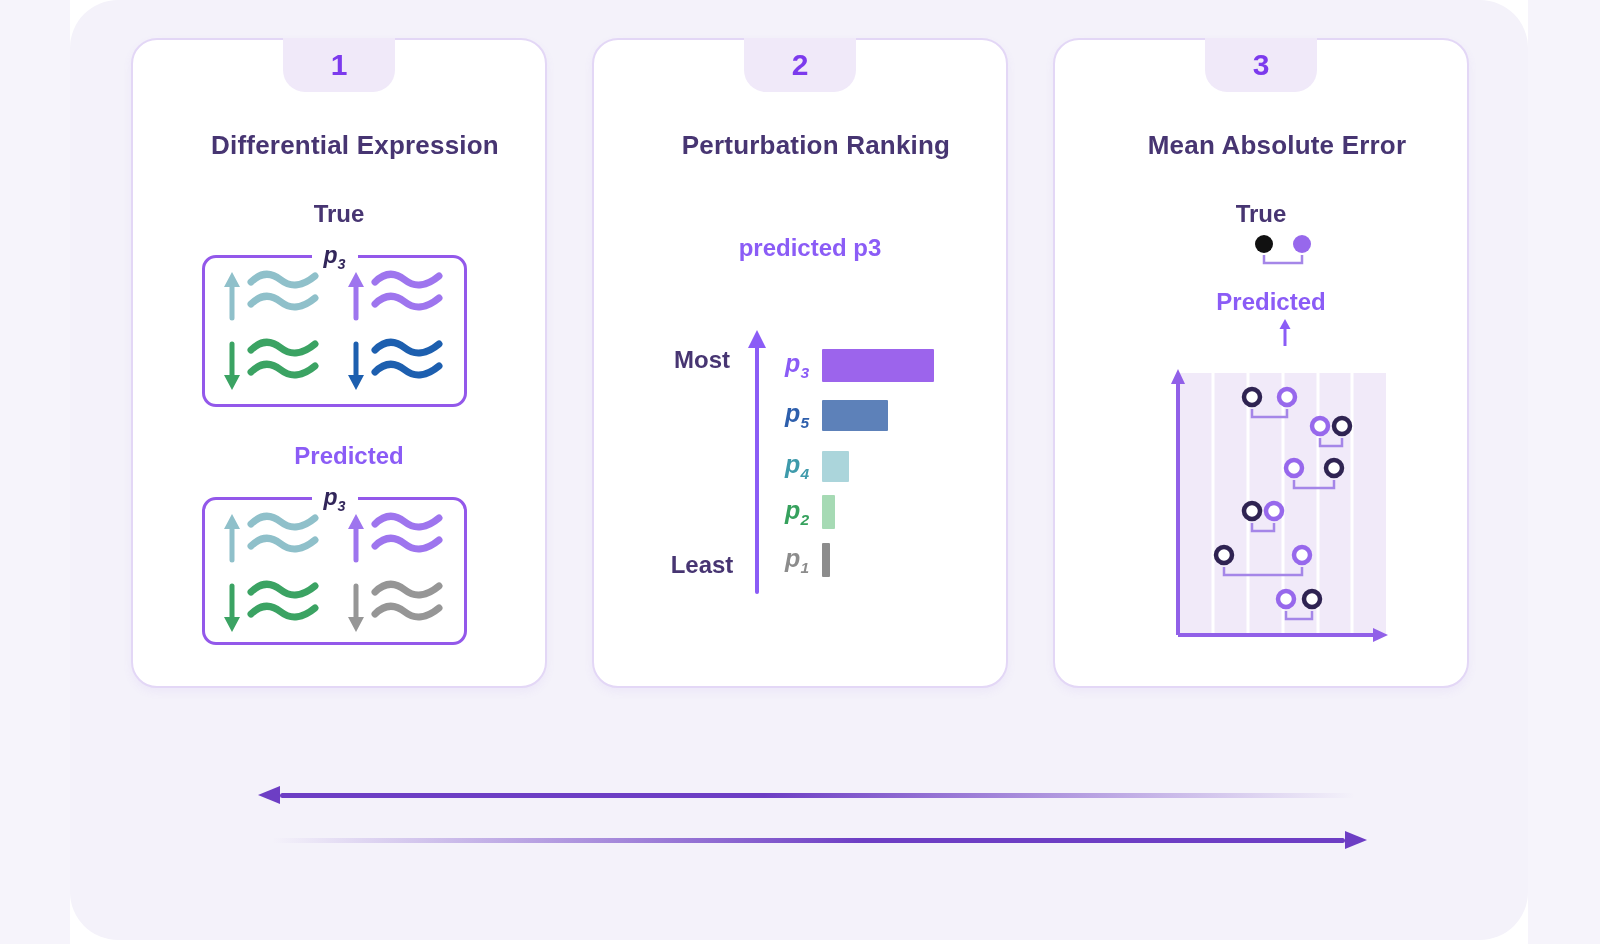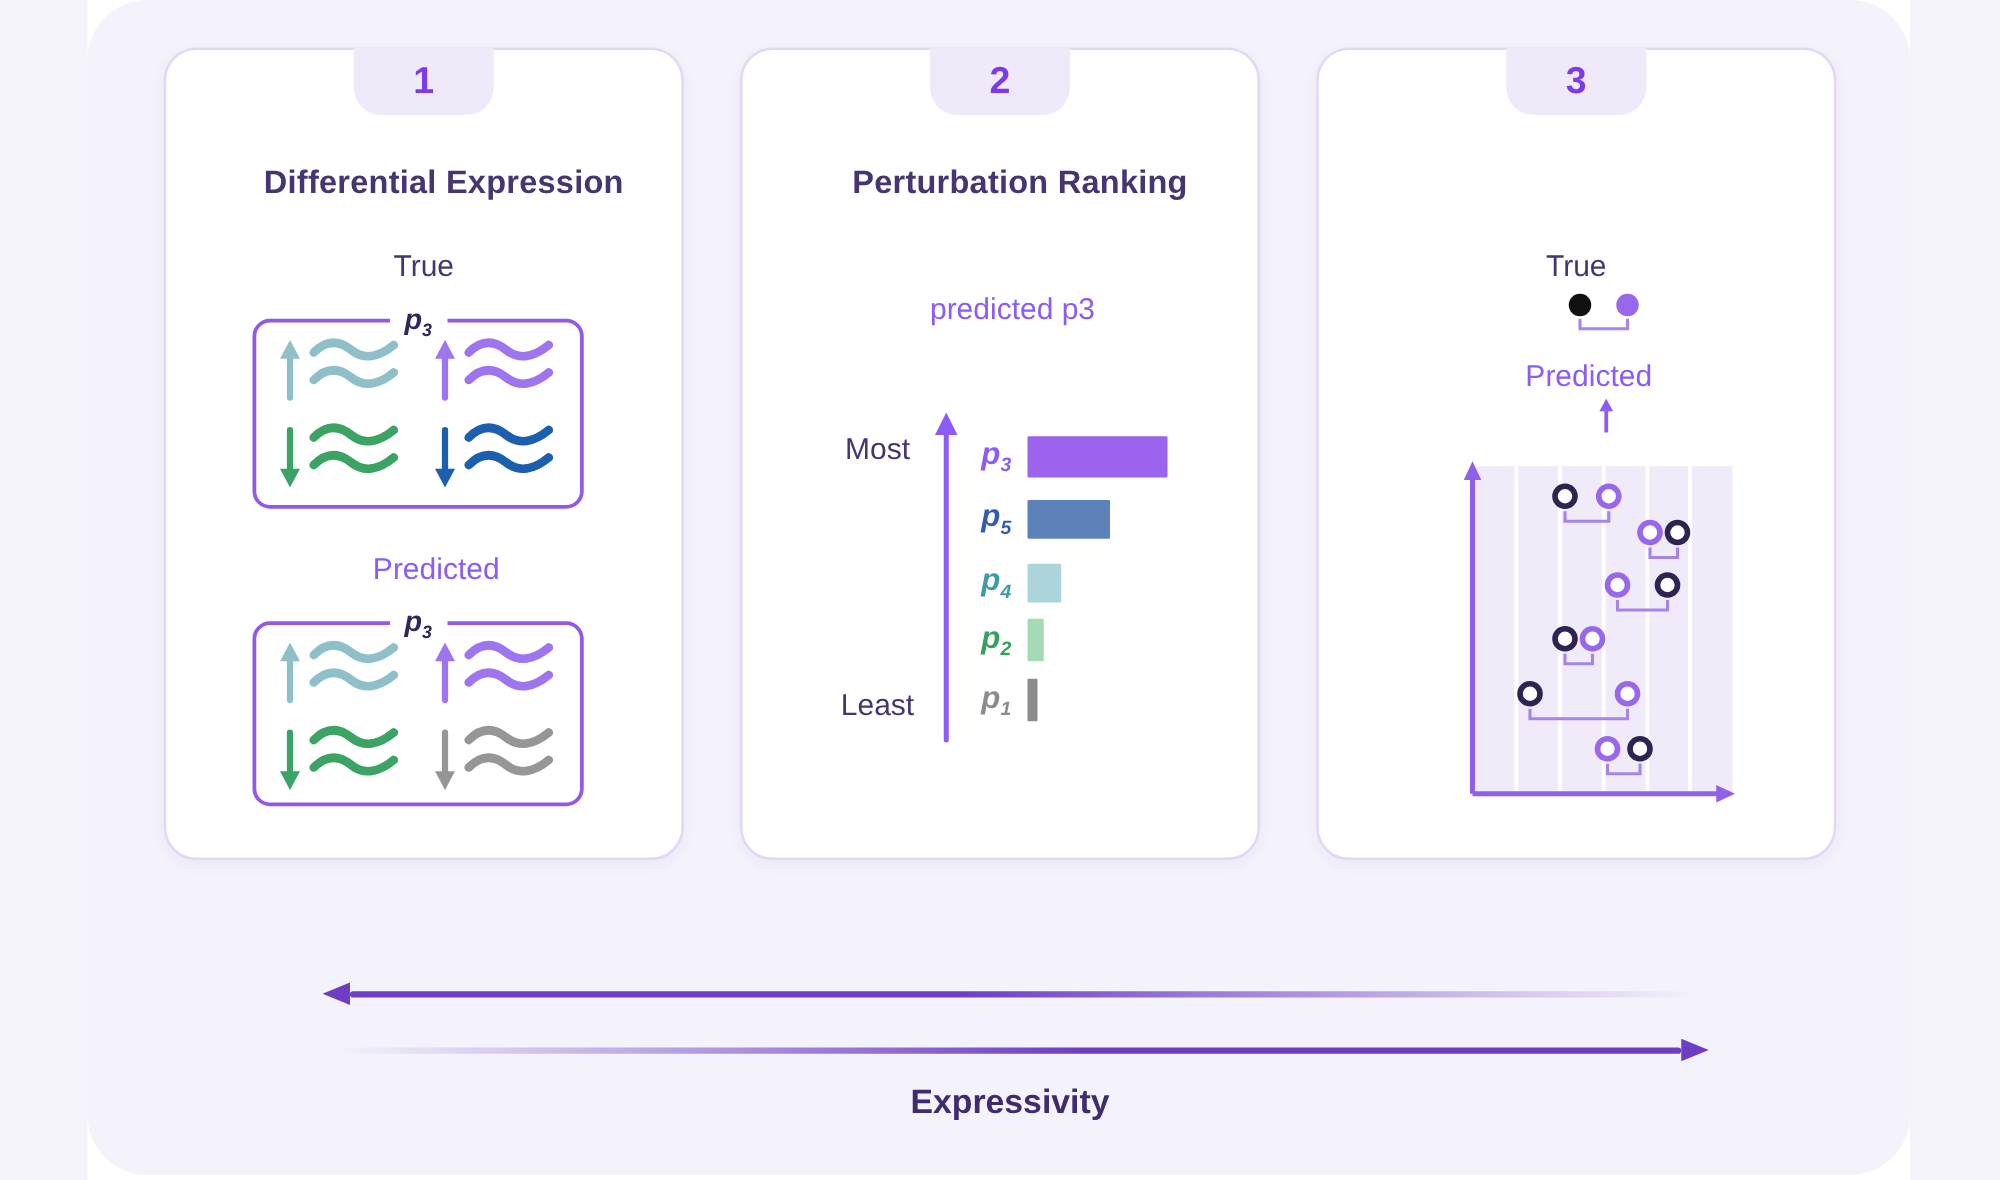--- a/index.html
+++ b/index.html
@@ -14,21 +14,21 @@
   .card { position:absolute; top:38px; width:416px; height:650px; background:#ffffff;
     border:2px solid #E3D7F6; border-radius:26px;
     box-shadow:0 4px 10px rgba(140,100,220,0.07); }
   .card1 { left:131px; } .card2 { left:592px; } .card3 { left:1053px; }
   .badge { position:absolute; top:-2px; left:50%; transform:translateX(-50%);
     width:112px; height:54px; background:#F0E9F9; border-radius:0 0 22px 22px;
     text-align:center; line-height:54px; font-size:30px; font-weight:700; color:#7C3AED; }
   .card-title { position:absolute; top:90px; left:0; width:100%; text-align:center;
     font-size:26px; font-weight:700; color:#473572; letter-spacing:0.2px;padding-left:32px; }
   .sub-label { position:absolute; left:0; width:100%; text-align:center;
-    font-size:24px; font-weight:400; color:#473572; }
+    font-size:24px; font-weight:700; color:#473572; }
   .purple-label { color:#8B5CF6;margin-left:10px; }
   .gene-box { position:absolute; left:69px; width:265px; border:3px solid #9358EA;
     border-radius:14px; background:#fff; }
   .box-true { top:215px; height:152px; }
   .box-pred { top:457px; height:148px; }
   .box-label { position:absolute; top:-16px; left:50%; transform:translateX(-50%);
     background:#ffffff; padding:0 12px; font-size:23px; font-weight:700;
     font-style:italic; color:#32265A; white-space:nowrap; }
   .box-label sub, .rank-label sub { font-size:0.62em; }
   .quad { position:absolute; width:110px; height:58px; }
@@ -144,20 +144,21 @@
         </div>
         <div class="rank-row" style="top: 503px; height: 34px;">
           <span class="rank-label" style="color:#8C8C8C">p<sub>1</sub></span>
           <span class="rank-bar" style="width:8px; height:34px; background:#8C8C8C"></span>
         </div>
       </div>
   </div>
 
   <div class="card card3">
     <div class="badge">3</div>
+    <div class="card-title">Mean Absolute Error</div>
     <div class="sub-label" style="top:160px;">True</div>
     <div class="dot" id="dot-true" style="left: 200px; top: 195px; background: rgb(17, 17, 17);"></div>
     <div class="dot" id="dot-pred" style="left: 238px; top: 195px; background: rgb(151, 104, 236);"></div>
     <svg style="position:absolute; left:204px; top:214px;" width="48" height="12">
       <path id="legend-bracket" d="M5 1 V9 H43 V1" fill="none" stroke-width="2.5" stroke="#A586E8"></path>
     </svg>
     <div class="sub-label purple-label" style="top:248px;">Predicted</div>
     <svg style="position:absolute; left:221px; top:276px;" width="18" height="32">
       <line id="pred-arrow-line" x1="9" y1="30" x2="9" y2="11" stroke-width="3" stroke="#8B5CF6"></line>
       <polygon id="pred-arrow-head" points="9,3 3.5,13 14.5,13" fill="#8B5CF6"></polygon>
@@ -191,14 +192,13 @@
         <path d="M118 246 V254 H144 V246" fill="none" stroke="#A586E8" stroke-width="2.5"></path>
         <circle cx="118" cy="234" r="8" fill="#ffffff" stroke="#9768EC" stroke-width="4.5"></circle>
         <circle cx="144" cy="234" r="8" fill="#ffffff" stroke="#2F2352" stroke-width="4.5"></circle>
       </svg>
   </div>
 
   <div class="arrow-line" id="arrow-left-line" style="top: 793px; left: 280px; width: 1075px; background: linear-gradient(90deg, rgb(109, 62, 196) 0%, rgb(109, 62, 196) 45%, rgba(109, 62, 196, 0) 100%);"></div>
   <div class="tri" id="arrow-left-head" style="left: 258px; top: 786px; border-top: 9px solid transparent; border-bottom: 9px solid transparent; border-right: 22px solid rgb(109, 62, 196);"></div>
   <div class="arrow-line" id="arrow-right-line" style="top: 838px; left: 272px; width: 1073px; background: linear-gradient(270deg, rgb(109, 62, 196) 0%, rgb(109, 62, 196) 45%, rgba(109, 62, 196, 0) 100%);"></div>
   <div class="tri" id="arrow-right-head" style="left: 1345px; top: 831px; border-top: 9px solid transparent; border-bottom: 9px solid transparent; border-left: 22px solid rgb(109, 62, 196);"></div>
-  <div class="footer-label" style="top:866px;">Expressivity</div>
 </div>
 
 </body></html>

